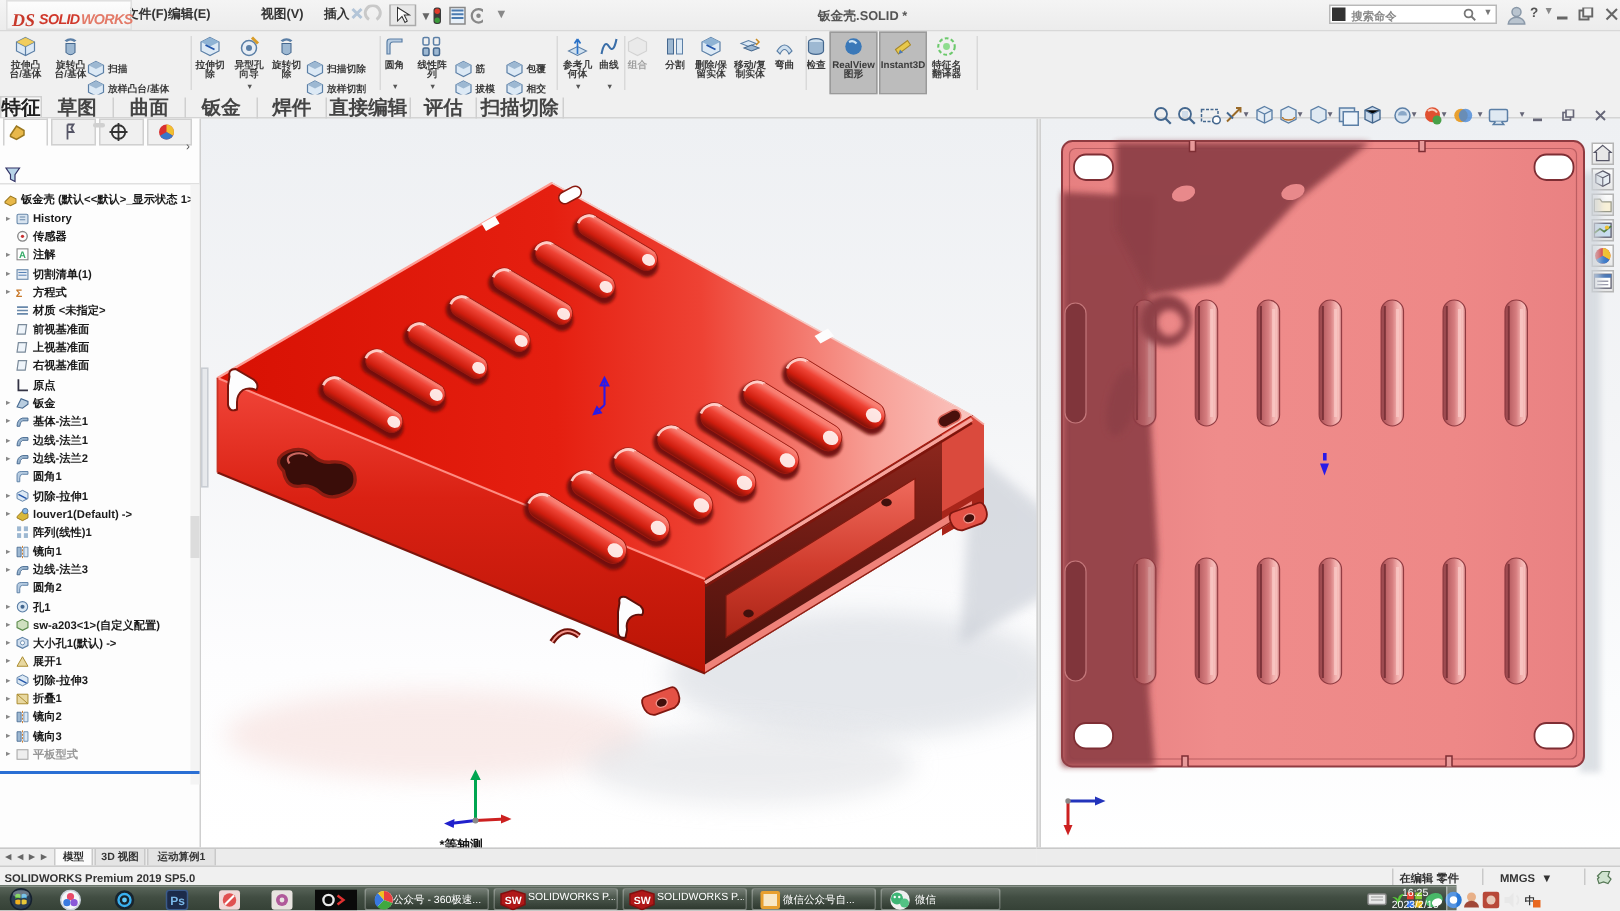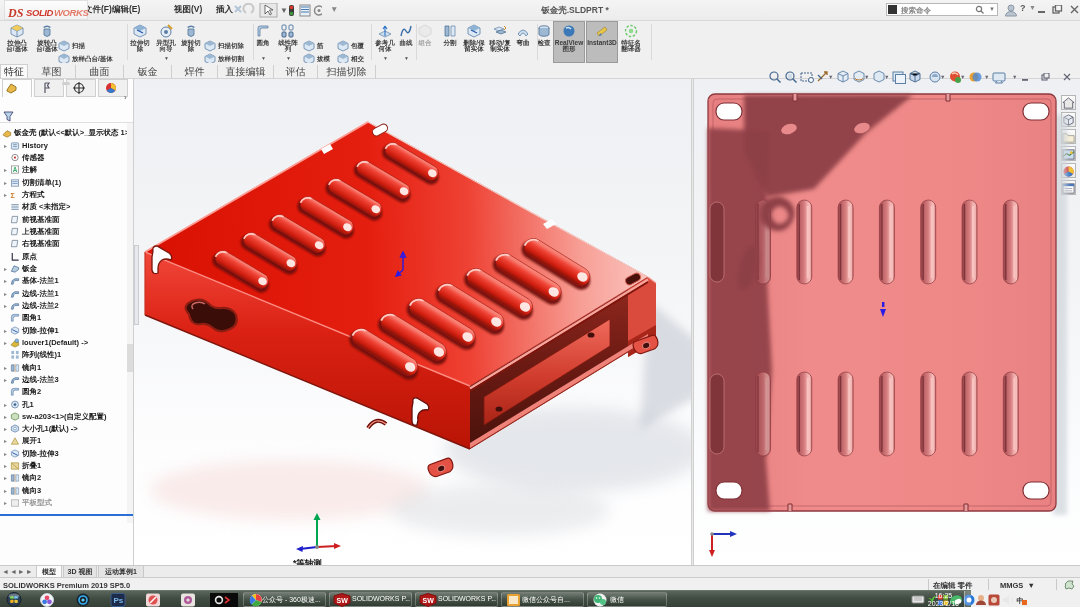--- a/index.html
+++ b/index.html
@@ -18,21 +18,21 @@
 
 #ribbon{left:0;top:21px;width:1080px;height:42px;background:#f0f0f0}
 .rsep{position:absolute;top:3px;width:1px;height:36px;background:#d9d9d9}
 .rbtn{position:absolute;text-align:center;color:#3b3b3b;font-size:6.5px;font-weight:bold;line-height:6.5px}
 .rbtn .ric{margin:0 auto}
 .rsm{position:absolute;font-size:6.5px;font-weight:bold;color:#3b3b3b;white-space:nowrap}
 .dn{position:absolute;font-size:5px;color:#555}
 .pressed{background:#bcbcbc;border:1px solid #9a9a9a}
 
 #tabrow{left:0;top:63px;width:1080px;height:16px;background:#f0f0f0;border-bottom:1px solid #d4d4d4}
-.ctab{position:absolute;top:2px;height:14px;font-size:10px;font-weight:normal;color:#444;text-align:center;line-height:14px;border-right:1px solid #cfcfcf}
+.ctab{position:absolute;top:2px;height:14px;font-size:13px;font-weight:bold;color:#444;text-align:center;line-height:14px;border-right:1px solid #cfcfcf}
 .ctab.act{background:#fafafa;border:1px solid #cfcfcf;border-bottom:none;color:#222}
 
 #panel{left:0;top:79px;width:134px;height:486px;background:#fdfdfd;border-right:1px solid #cfcfcf}
 .ptab{position:absolute;top:0;width:30px;height:18px;background:#f0f0f0;border:1px solid #d0d0d0}
 .ptab.act{background:#fdfdfd;border-bottom:none}
 #ptree{position:absolute;left:0;top:0px;width:127px;height:400px;font-size:7.5px;font-weight:bold;color:#1a1a1a}
 .trow{position:absolute;left:0;height:12px;white-space:nowrap;line-height:12px}
 .trow .ar{position:absolute;left:3px;top:0;color:#888;font-size:5px}
 .trow .tic{position:absolute;top:1px;width:10px;height:10px}
 .trow .tx{position:absolute;top:0}
@@ -85,21 +85,21 @@
     <text x="48" y="10" font-size="8" fill="#666">▼</text>
     <rect x="57" y="2" width="5" height="11" rx="2" fill="#3a3a3a"></rect>
     <circle cx="59.5" cy="4.5" r="1.8" fill="#e03a2a"></circle>
     <circle cx="59.5" cy="10.5" r="1.8" fill="#3a9a3a"></circle>
     <rect x="68" y="2" width="10" height="11" fill="#e8f0f8" stroke="#888"></rect>
     <path d="M69 4 h8 M69 6.5 h8 M69 9 h8" stroke="#4a7ab0" stroke-width="1.2"></path>
     <circle cx="87" cy="7.5" r="4.5" fill="none" stroke="#888" stroke-width="1.5"></circle>
     <circle cx="87" cy="7.5" r="1.5" fill="#888"></circle>
   </svg>
   <span class="abs menu" style="left:330px;color:#888">▼</span>
-  <div class="abs" id="title">钣金壳.SLDPRT *</div>
+  <div class="abs" id="title">钣金壳.SOLID *</div>
   <div class="abs" id="searchbox">
       <span class="sq"></span>
       <span class="tx">搜索命令</span>
     <svg class="abs" style="right:12px;top:1px" width="10" height="10">
         <circle cx="4" cy="4" r="2.6" fill="none" stroke="#777" stroke-width="1.2"></circle>
         <path d="M6 6 l2.5 2.5" stroke="#777" stroke-width="1.2"></path>
       </svg>
     <span class="abs" style="right:2px;top:2px;font-size:6px;color:#777">▼</span>
   </div>
   <svg class="abs" style="left:1004px;top:3px" width="14" height="14">

